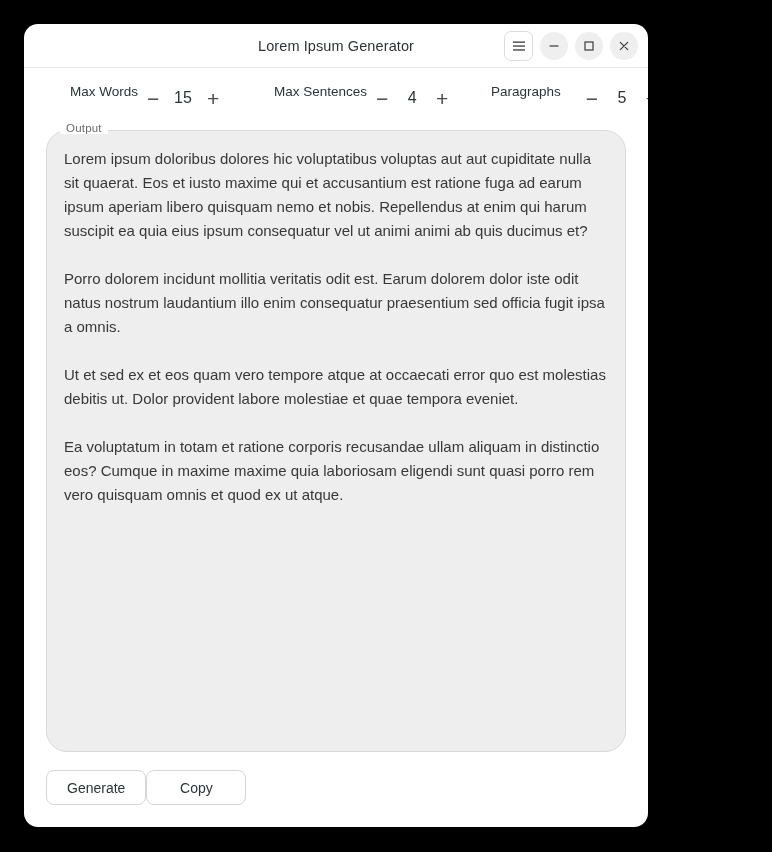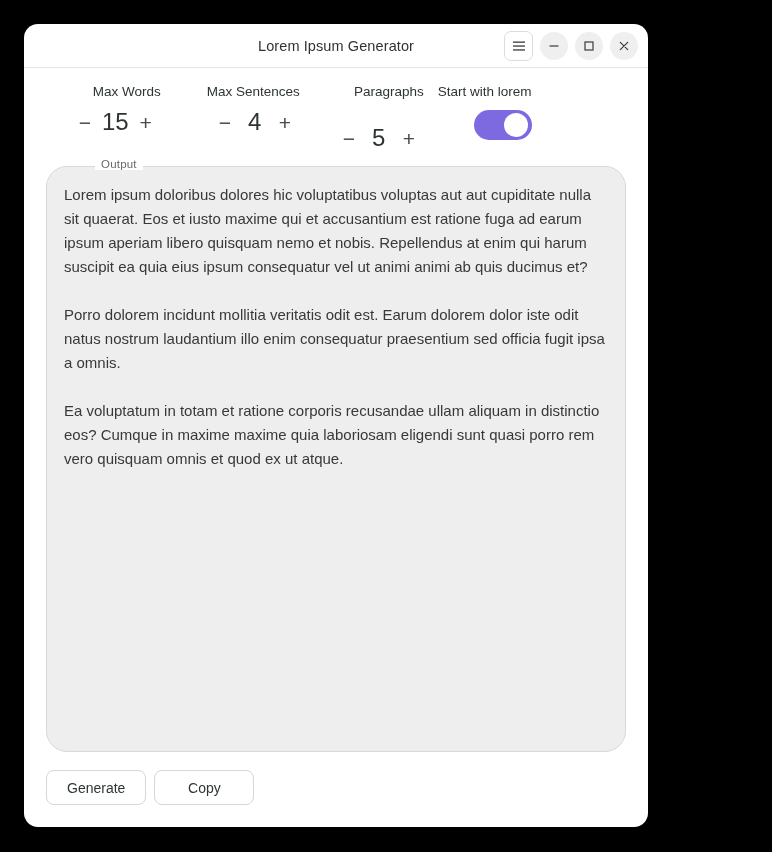--- a/index.html
+++ b/index.html
@@ -79,22 +79,22 @@
   
   #controls {
     flex: 0 0 auto;
     padding: 16px 22px 4px 22px;
     display: flex;
     align-items: flex-start;
   }
 
   .ctrl {
     display: flex;
-    flex-direction: column;
-    align-items: flex-end;
+    flex-direction: row;
+    align-items: flex-start;
   }
 
   .ctrl-label {
     font-size: 13.5px;
     color: #2e3436;
     white-space: nowrap;
     margin-bottom: 9px;
   }
 
   .stepper {
@@ -116,21 +116,21 @@
     font-family: "Liberation Sans", sans-serif;
     display: flex;
     align-items: center;
     justify-content: center;
     padding: 0;
   }
 
   .step-value {
     min-width: 26px;
     text-align: center;
-    font-size: 24px;
+    font-size: 16px;
     color: #2e3436;
   }
 
   .ctrl-words   { margin-left: 24px; }
   .ctrl-sent    { margin-left: 46px; }
   .ctrl-para    { margin-left: 34px; gap: 16px; }
   .ctrl-toggle  { margin-left: 14px; }
 
   .toggle {
     width: 58px;
@@ -172,42 +172,41 @@
 
   #output-legend {
     position: absolute;
     top: -8px;
     left: 14px;
     background: #ffffff;
     padding: 0 6px;
     font-size: 11.5px;
     color: #6a6a6a;
     letter-spacing: .2px;
-    margin-left: 35px;
   }
 
   #output-text {
     position: absolute;
     inset: 0;
     padding: 16px 17px;
     overflow-y: auto;
     font-size: 15px;
     line-height: 24px;
     color: #37383a;
   }
 
   #output-text p { margin: 0 0 24px 0; }
   #output-text p:last-child { margin-bottom: 0; }
 
   
   #footer {
     flex: 0 0 auto;
     padding: 18px 22px 22px 22px;
     display: flex;
-    gap: 8px;
+    gap: 0;
   }
 
   .action-btn {
     min-width: 100px;
     height: 35px;
     padding: 0 20px;
     background: #ffffff;
     border: 1px solid #d7d7d7;
     border-radius: 8px;
     font-size: 14px;
@@ -289,20 +288,21 @@
       </button>
     </div>
 
   </div>
 
   <div id="output-wrap">
     <div id="output-fieldset">
       <div id="output-text">
           <p>Lorem ipsum doloribus dolores hic voluptatibus voluptas aut aut cupiditate nulla sit quaerat. Eos et iusto maxime qui et accusantium est ratione fuga ad earum ipsum aperiam libero quisquam nemo et nobis. Repellendus at enim qui harum suscipit ea quia eius ipsum consequatur vel ut animi animi ab quis ducimus et?</p>
           <p>Porro dolorem incidunt mollitia veritatis odit est. Earum dolorem dolor iste odit natus nostrum laudantium illo enim consequatur praesentium sed officia fugit ipsa a omnis.</p>
+          <p>Ut et sed ex et eos quam vero tempore atque at occaecati error quo est molestias debitis ut. Dolor provident labore molestiae et quae tempora eveniet.</p>
           <p>Ea voluptatum in totam et ratione corporis recusandae ullam aliquam in distinctio eos? Cumque in maxime maxime quia laboriosam eligendi sunt quasi porro rem vero quisquam omnis et quod ex ut atque.</p>
         </div>
     </div>
     <div id="output-legend">Output</div>
   </div>
 
   <div id="footer">
     <button class="action-btn">Generate</button>
     <button class="action-btn">Copy</button>
   </div>

